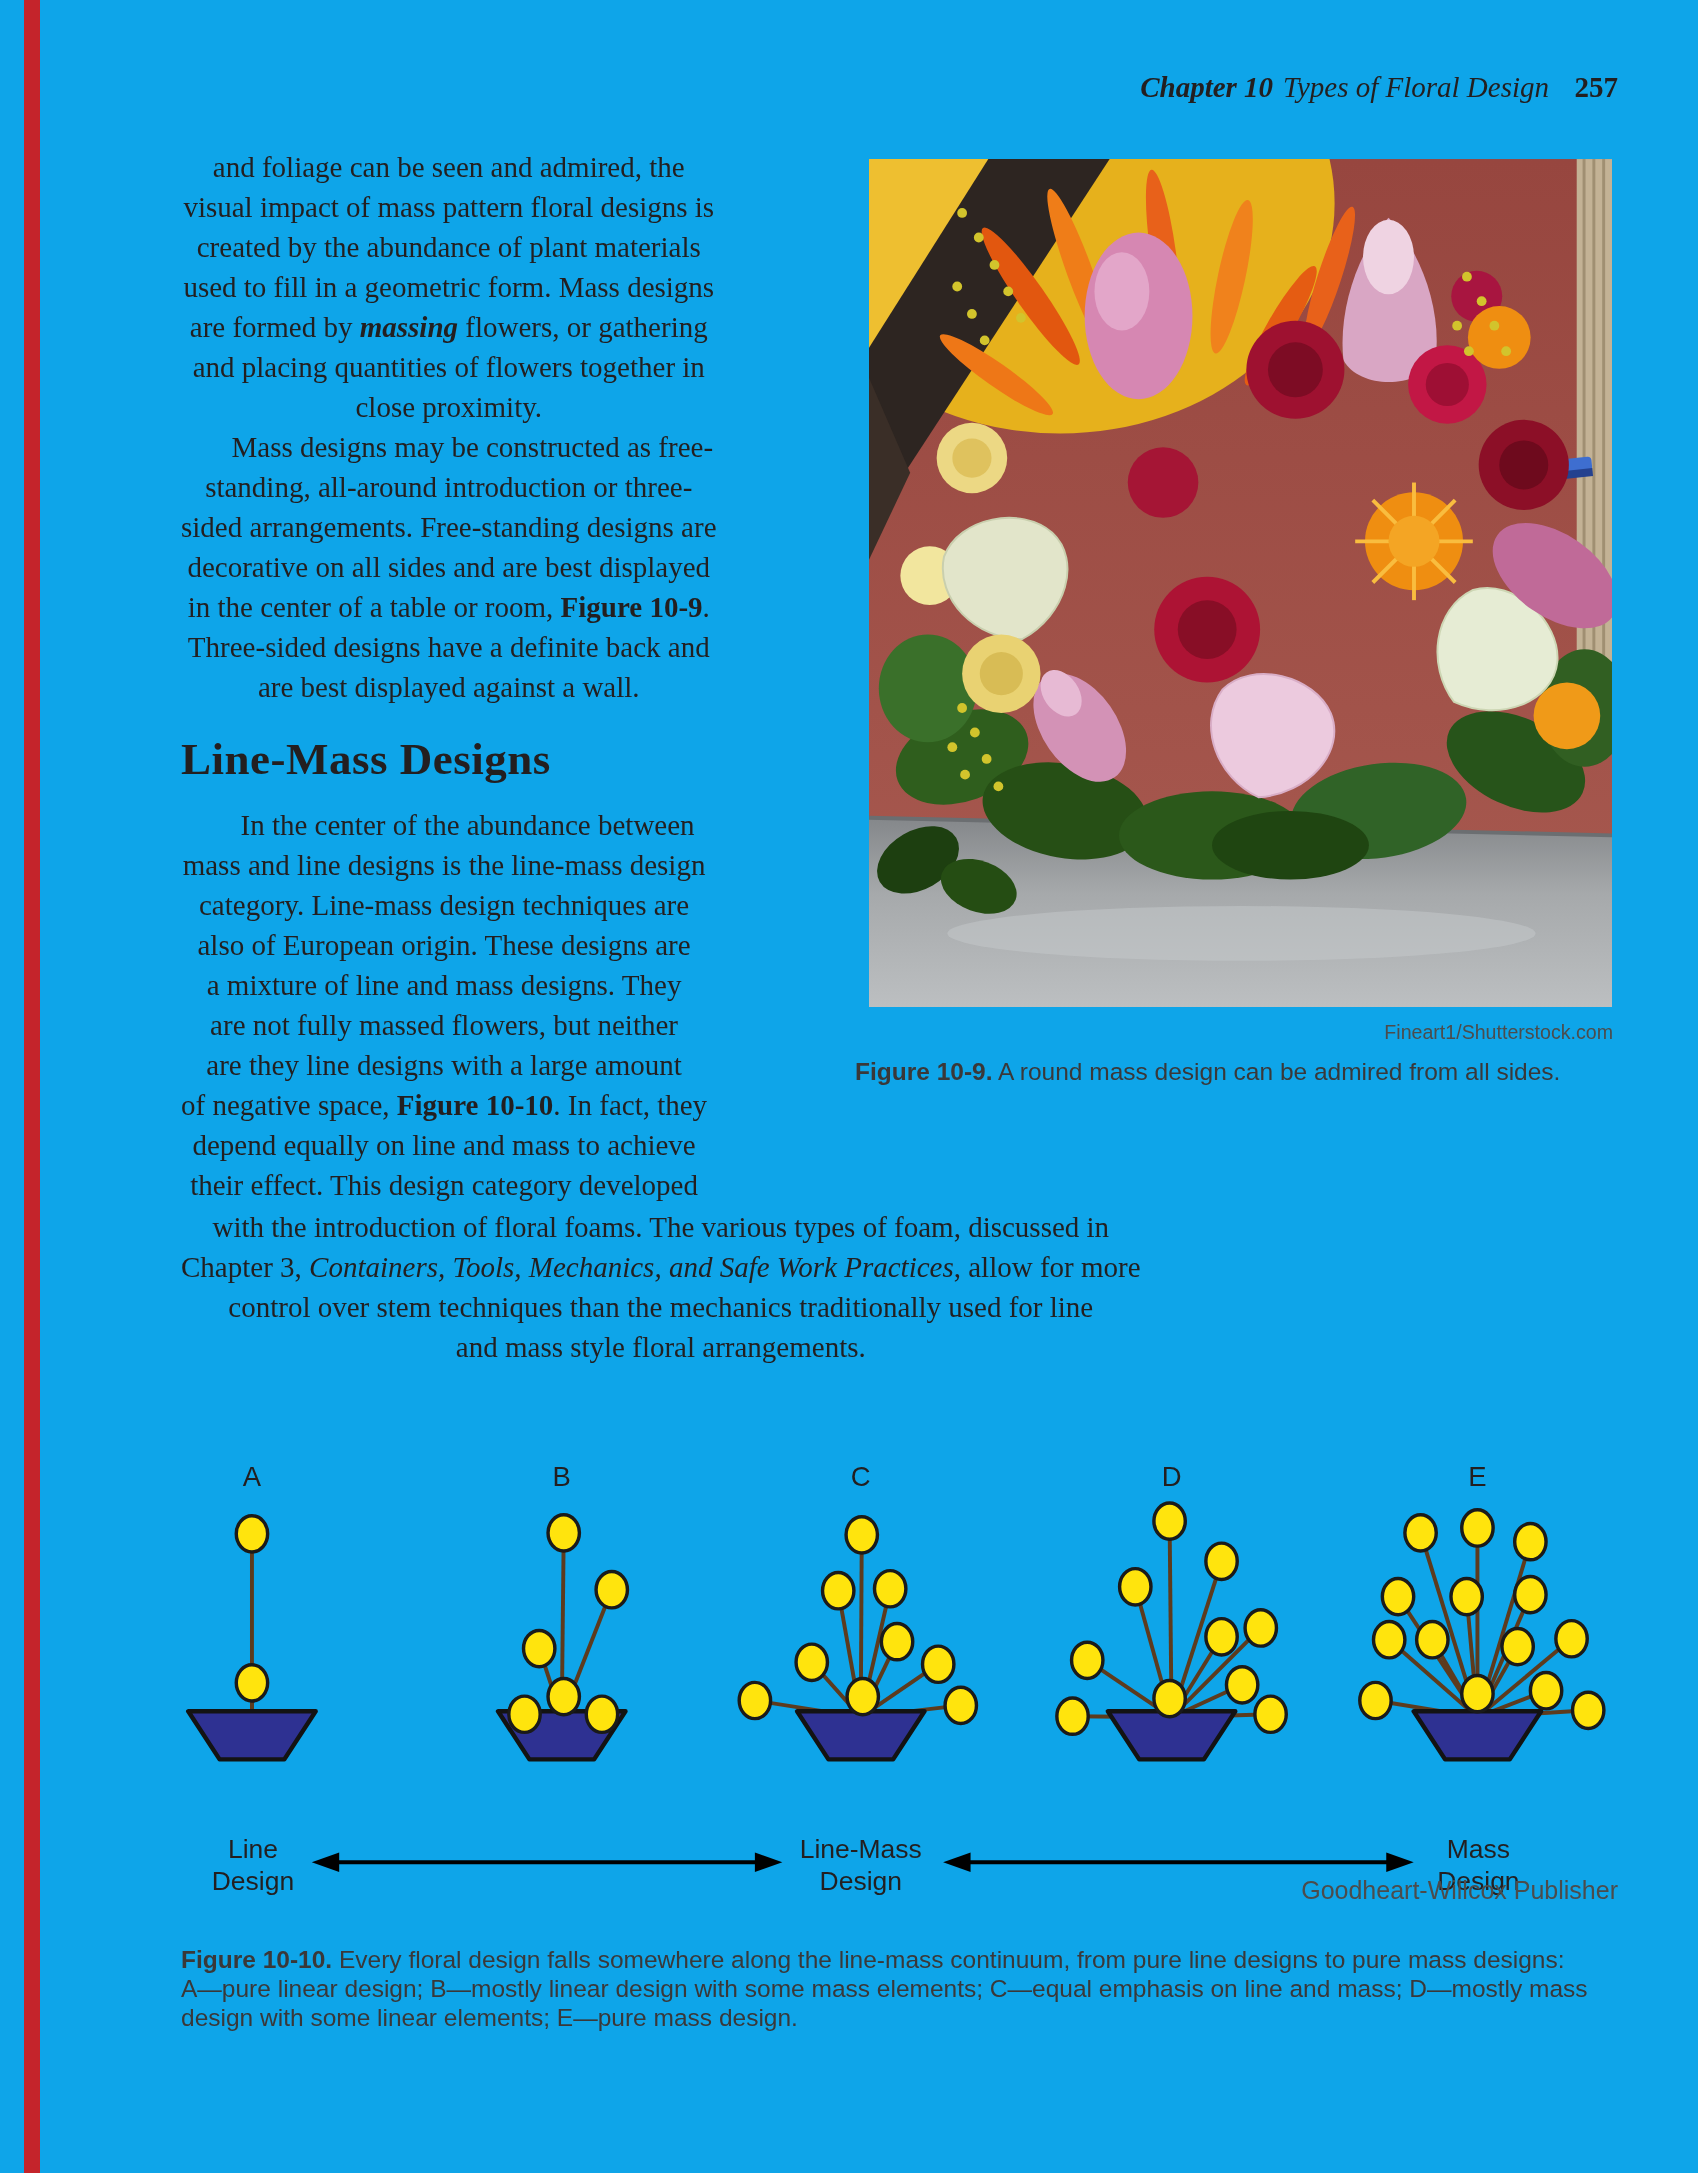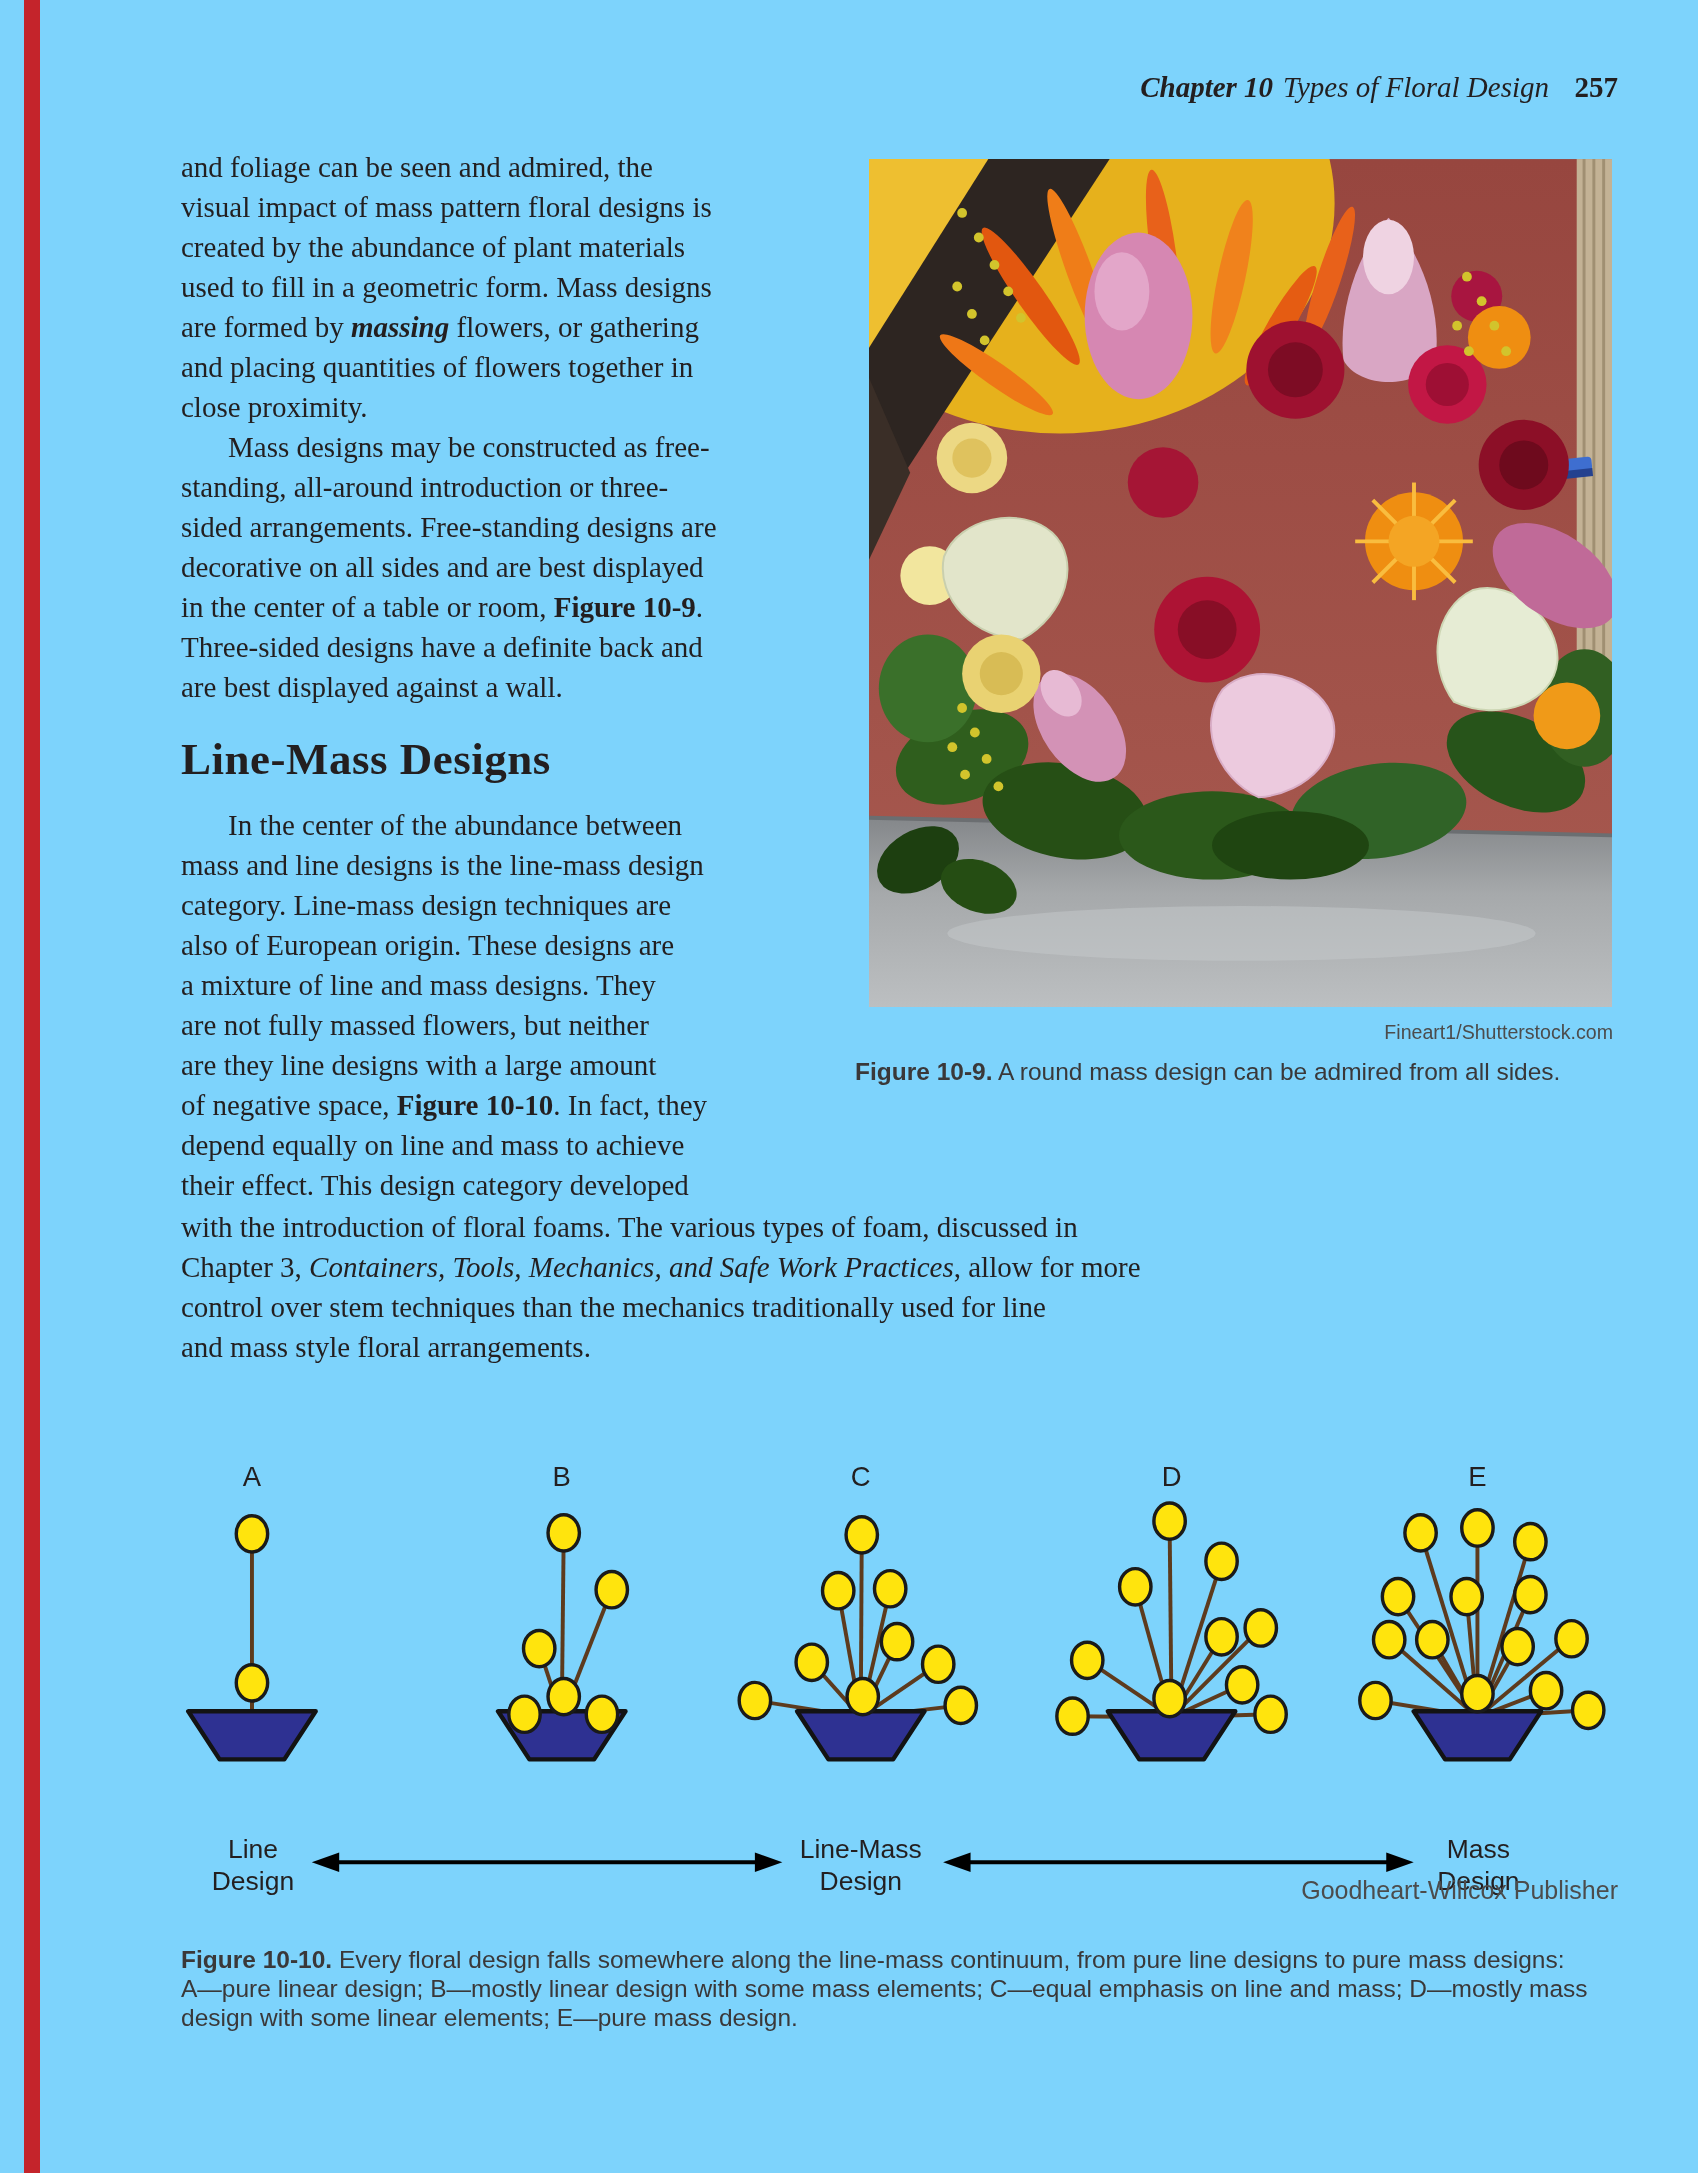--- a/index.html
+++ b/index.html
@@ -1,23 +1,23 @@
 <!DOCTYPE html>
 <html><head>
 <meta charset="utf-8">
 <style>
   html,body{margin:0;padding:0;background:#ffffff;}
-  .page{position:relative;width:1699px;height:2174px;background:#7dd3fc;
+  .page{position:relative;width:1699px;height:2174px;background:#0ea5e9;
         font-family:"Liberation Serif",serif;color:#231f20;overflow:hidden;}
   .edge-strip{position:absolute;left:23.5px;top:0;width:16.7px;height:2174px;}
   .header{position:absolute;top:71px;right:81px;font-size:29px;white-space:nowrap;}
   .hc{font-weight:bold;font-style:italic;}
   .ht{font-style:italic;margin-left:9.8px;}
   .hp{font-weight:bold;margin-left:25.5px;}
-  .textcol{position:absolute;}
+  .textcol{position:absolute;text-align:center;}
   .tl{white-space:nowrap;height:40px;line-height:40px;font-size:29px;}
   .ind{padding-left:47px;}
   .heading{position:absolute;left:181px;top:733px;font-size:45px;font-weight:600;
            letter-spacing:0.5px;white-space:nowrap;}
   .photo{position:absolute;left:869px;top:159px;width:743px;height:848px;overflow:hidden;}
   .credit{position:absolute;font-family:"Liberation Sans",sans-serif;color:#4c4c4c;
           text-align:left;white-space:nowrap;}
   .credit9{top:1021px;right:86px;font-size:19.6px;}
   .creditgw{top:1876px;right:81px;font-size:25px;}
   .cl{white-space:nowrap;height:29px;line-height:29px;font-size:24.5px;

